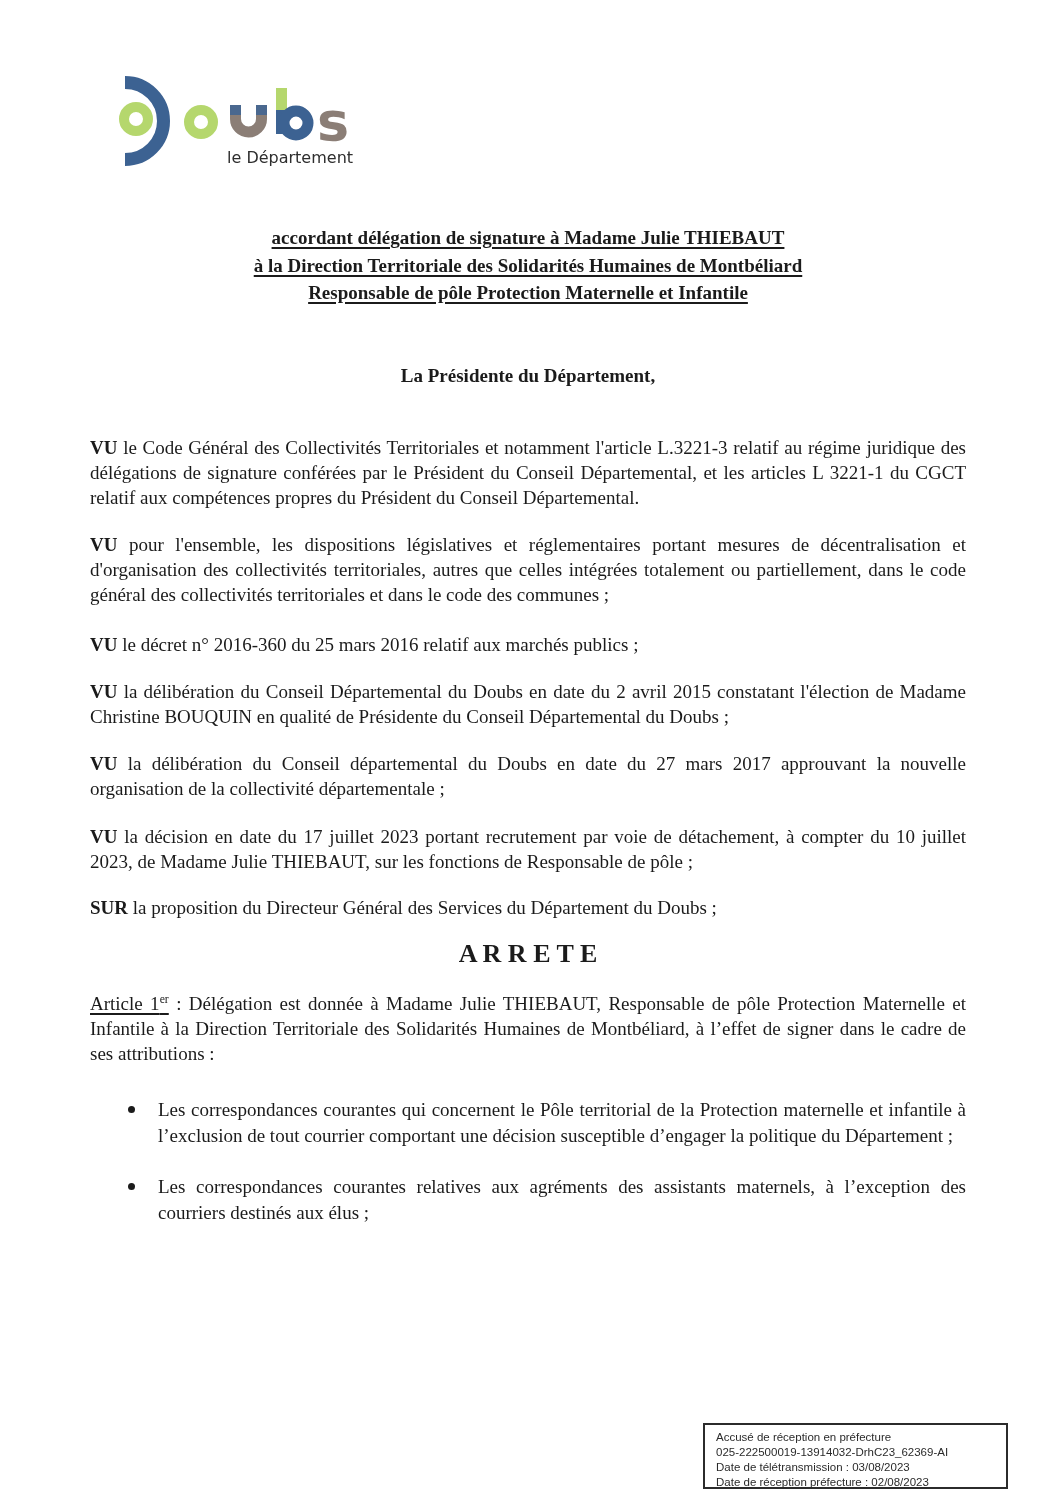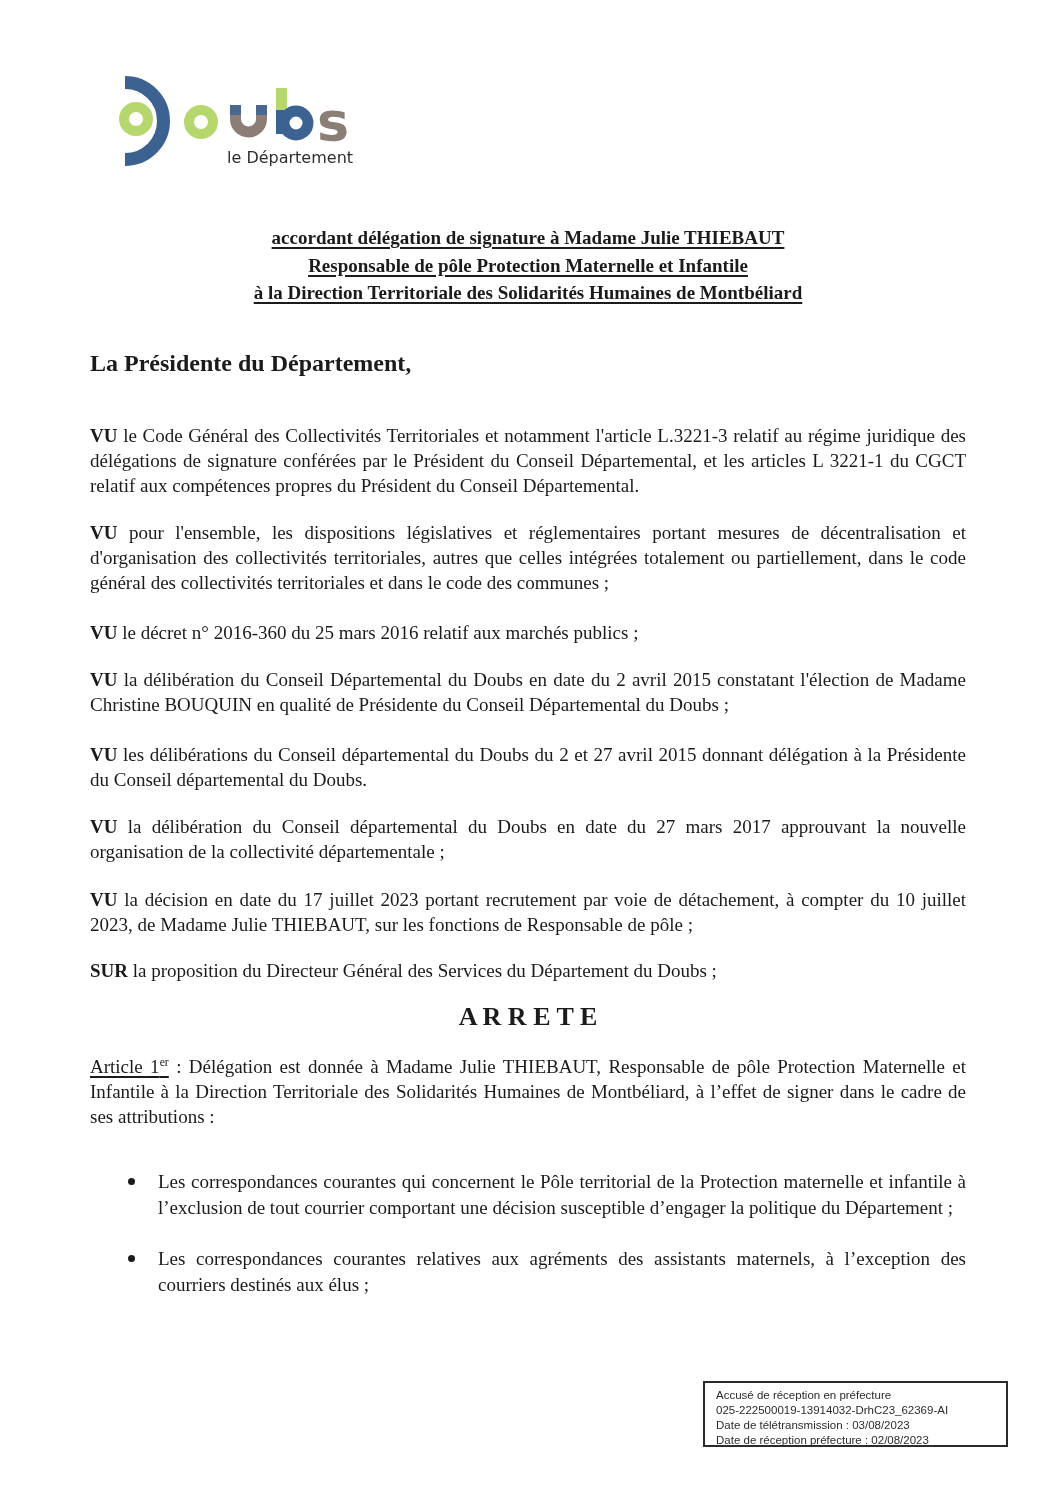--- a/index.html
+++ b/index.html
@@ -16,47 +16,47 @@
   
   .logo { position: absolute; left: 120px; top: 72px; width: 235px; height: 100px; overflow: visible; }
 
   
   .doc {
     position: absolute; left: 90px; top: 0; width: 876px;
     font-size: 19px; line-height: 25px;
   }
   .title { margin-top: 224px; text-align: center; font-weight: bold; font-size: 19px; line-height: 27.5px; }
   .title-line { text-decoration: underline; text-decoration-thickness: 2px; text-underline-offset: 3px; }
-  .salutation { margin-top: 44px; text-align: left; font-weight: bold; font-size: 24px; }
+  .salutation { margin-top: 56px; text-align: center; font-weight: bold; font-size: 19px; }
   .recital { text-align: justify; }
   .kw { font-weight: bold; }
   .r0 { margin-top: 47px; }
   .r1 { margin-top: 22px; }
   .r2 { margin-top: 25px; }
   .r3 { margin-top: 22px; }
   .r4 { margin-top: 25px; }
   .r5 { margin-top: 22px; }
   .r6 { margin-top: 23px; }
   .r7 { margin-top: 21px; }
   .arrete { margin-top: 21px; text-align: center; font-weight: bold; font-size: 26px; }
   .article { margin-top: 21px; text-align: justify; }
   .art-label { font-weight: normal; text-decoration: underline; text-decoration-thickness: 2px; text-underline-offset: 3px; }
   .art-label sup { font-size: 0.62em; }
   .bullet-row { position: relative; padding-left: 68px; line-height: 26px; }
-  .b0 { margin-top: 40px; }
+  .b0 { margin-top: 31px; }
   .b1 { margin-top: 25px; }
   .bullet-row p { text-align: justify; }
   .bullet-dot {
     position: absolute; left: 38px; top: 9px;
     width: 7px; height: 7px; border-radius: 50%; background: #1b1b1b;
   }
 
   
   .stamp {
-    position: absolute; left: 703px; top: 1381px;
+    position: absolute; left: 703px; top: 1423px;
     width: 305px; height: 66px;
     border: 2px solid #2b2b2b;
     padding: 5px 0 0 11px;
     font-family: "Liberation Sans", sans-serif;
     font-size: 11.5px; line-height: 15px; color: #2b2b2b;
     background: #ffffff;
   }
 </style>
 </head>
 <body>
@@ -81,35 +81,34 @@
 
     <text x="197" y="68" font-family="DejaVu Sans, sans-serif" font-weight="bold" font-size="54" fill="#8b7e76">s</text>
 
     <text x="107" y="91" font-family="DejaVu Sans, sans-serif" font-size="16" fill="#2e2e2e">le Département</text>
   </svg>
 
   <div class="doc">
 
     <div class="title">
       <div class="title-line">accordant délégation de signature à Madame Julie THIEBAUT</div>
+      <div class="title-line">à la Direction Territoriale des Solidarités Humaines de Montbéliard</div>
       <div class="title-line">Responsable de pôle Protection Maternelle et Infantile</div>
-      <div class="title-line">à la Direction Territoriale des Solidarités Humaines de Montbéliard</div>
     </div>
 
     <p class="salutation">La Présidente du Département,</p>
 
     <p class="recital r0"><span class="kw">VU</span> <span>le Code Général des Collectivités Territoriales et notamment l'article L.3221-3 relatif au régime juridique des délégations de signature conférées par le Président du Conseil Départemental, et les articles L 3221-1 du CGCT relatif aux compétences propres du Président du Conseil Départemental.</span></p>
 
     <p class="recital r1"><span class="kw">VU</span> <span>pour l'ensemble, les dispositions législatives et réglementaires portant mesures de décentralisation et d'organisation des collectivités territoriales, autres que celles intégrées totalement ou partiellement, dans le code général des collectivités territoriales et dans le code des communes ;</span></p>
 
     <p class="recital r2"><span class="kw">VU</span> <span>le décret n° 2016-360 du 25 mars 2016 relatif aux marchés publics ;</span></p>
 
     <p class="recital r3"><span class="kw">VU</span> <span>la délibération du Conseil Départemental du Doubs en date du 2 avril 2015 constatant l'élection de Madame Christine BOUQUIN en qualité de Présidente du Conseil Départemental du Doubs ;</span></p>
 
-    <p class="recital r4"><span class="kw">VU</span> <span>les délibérations du Conseil départemental du Doubs du 2 et 27 avril 2015 donnant délégation à la Présidente du Conseil départemental du Doubs.</span></p>
 
     <p class="recital r5"><span class="kw">VU</span> <span>la délibération du Conseil départemental du Doubs en date du 27 mars 2017 approuvant la nouvelle organisation de la collectivité départementale ;</span></p>
 
     <p class="recital r6"><span class="kw">VU</span> <span>la décision en date du 17 juillet 2023 portant recrutement par voie de détachement, à compter du 10 juillet 2023, de Madame Julie THIEBAUT, sur les fonctions de Responsable de pôle ;</span></p>
 
     <p class="recital r7"><span class="kw">SUR</span> <span>la proposition du Directeur Général des Services du Département du Doubs ;</span></p>
 
     <p class="arrete">A R R E T E</p>
 
     <p class="article"><span class="art-label"><span>Article 1</span><sup>er</sup></span><span> : </span><span>Délégation est donnée à Madame Julie THIEBAUT, Responsable de pôle Protection Maternelle et Infantile à la Direction Territoriale des Solidarités Humaines de Montbéliard, à l’effet de signer dans le cadre de ses attributions :</span></p>

